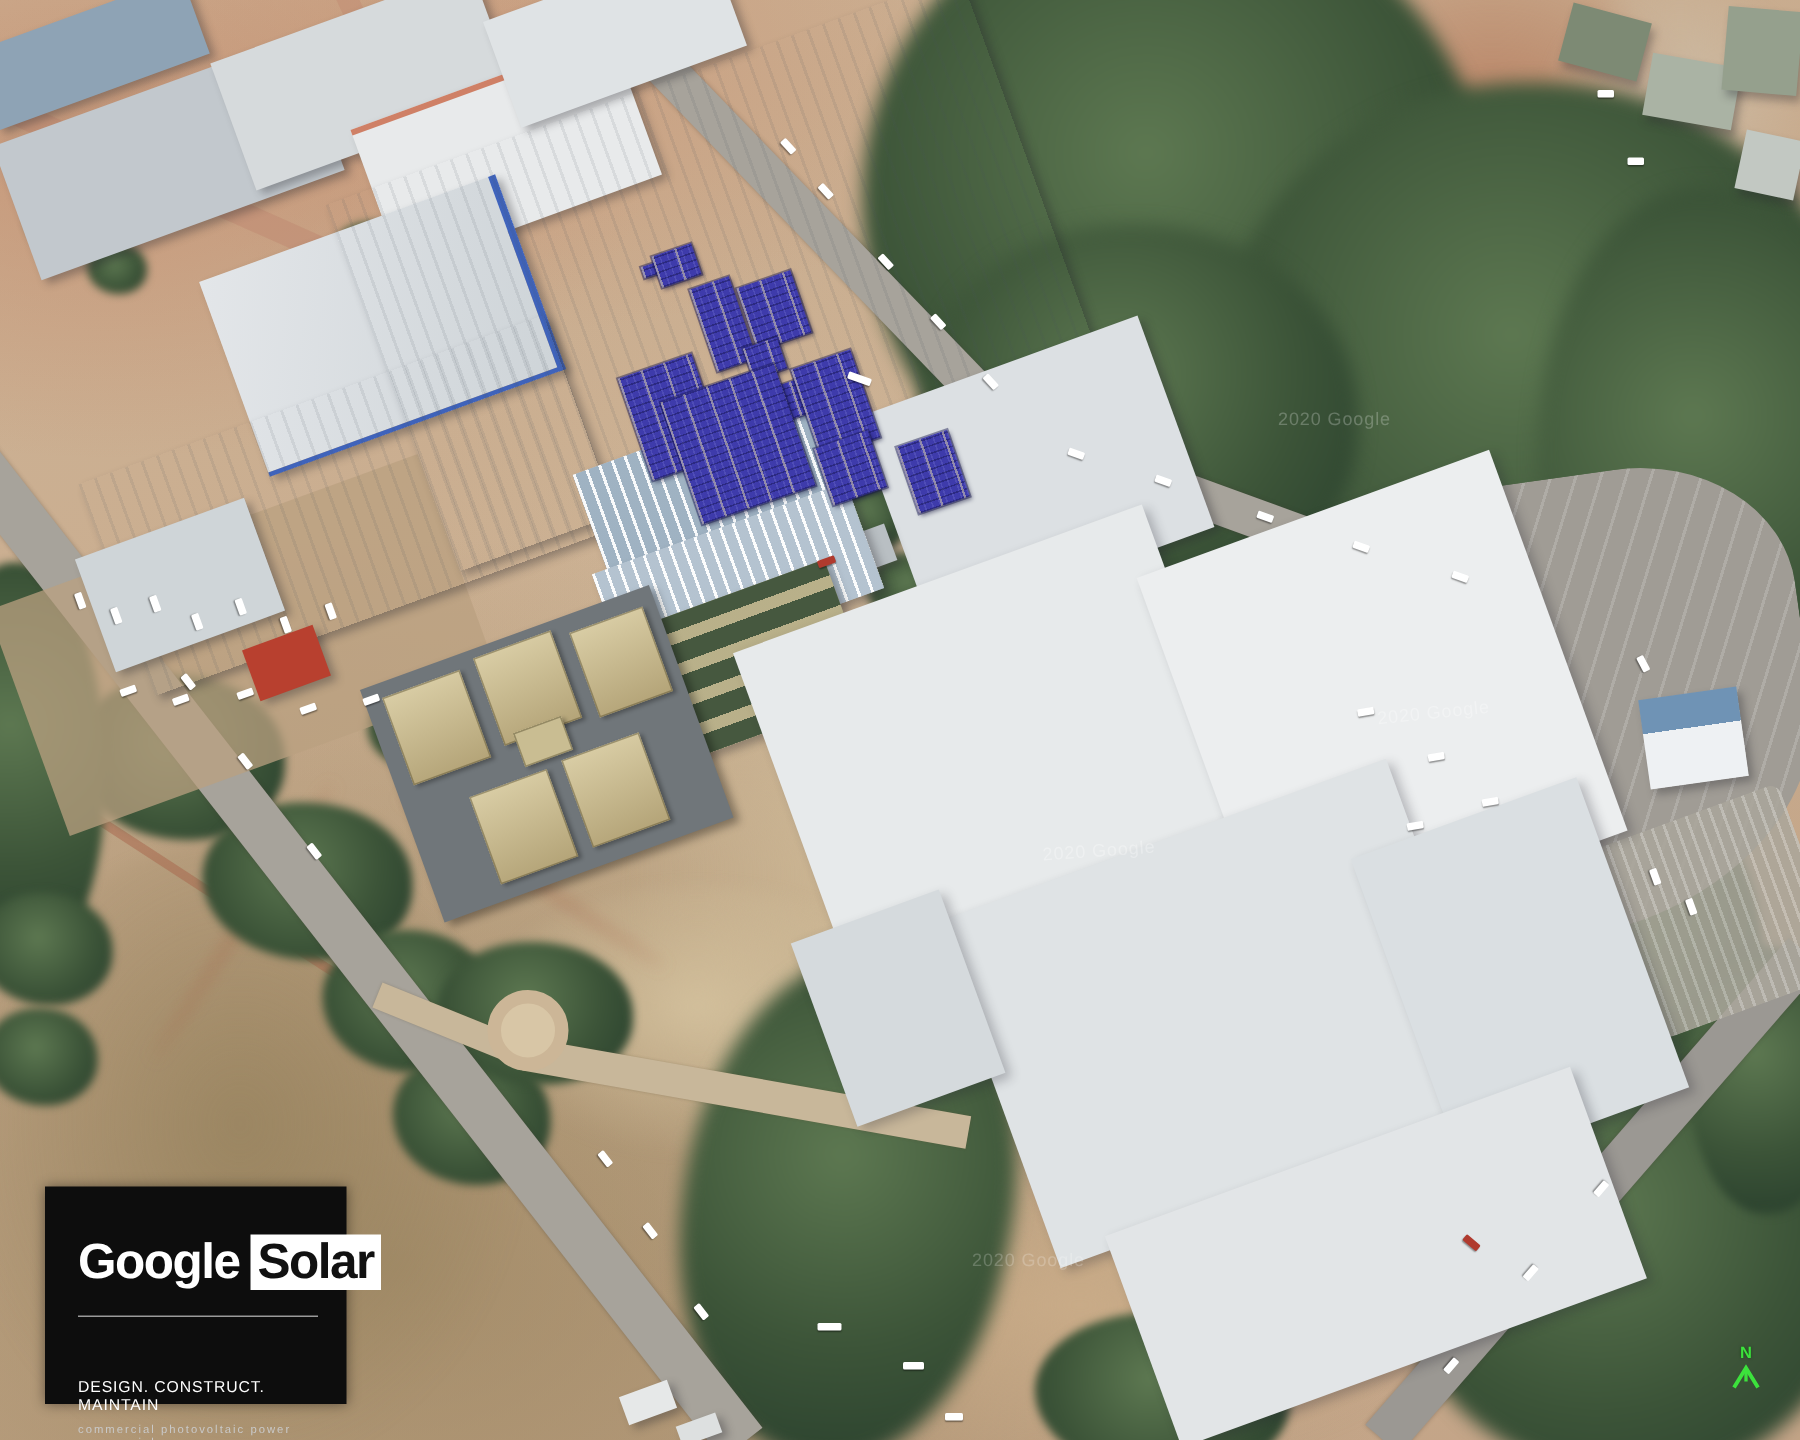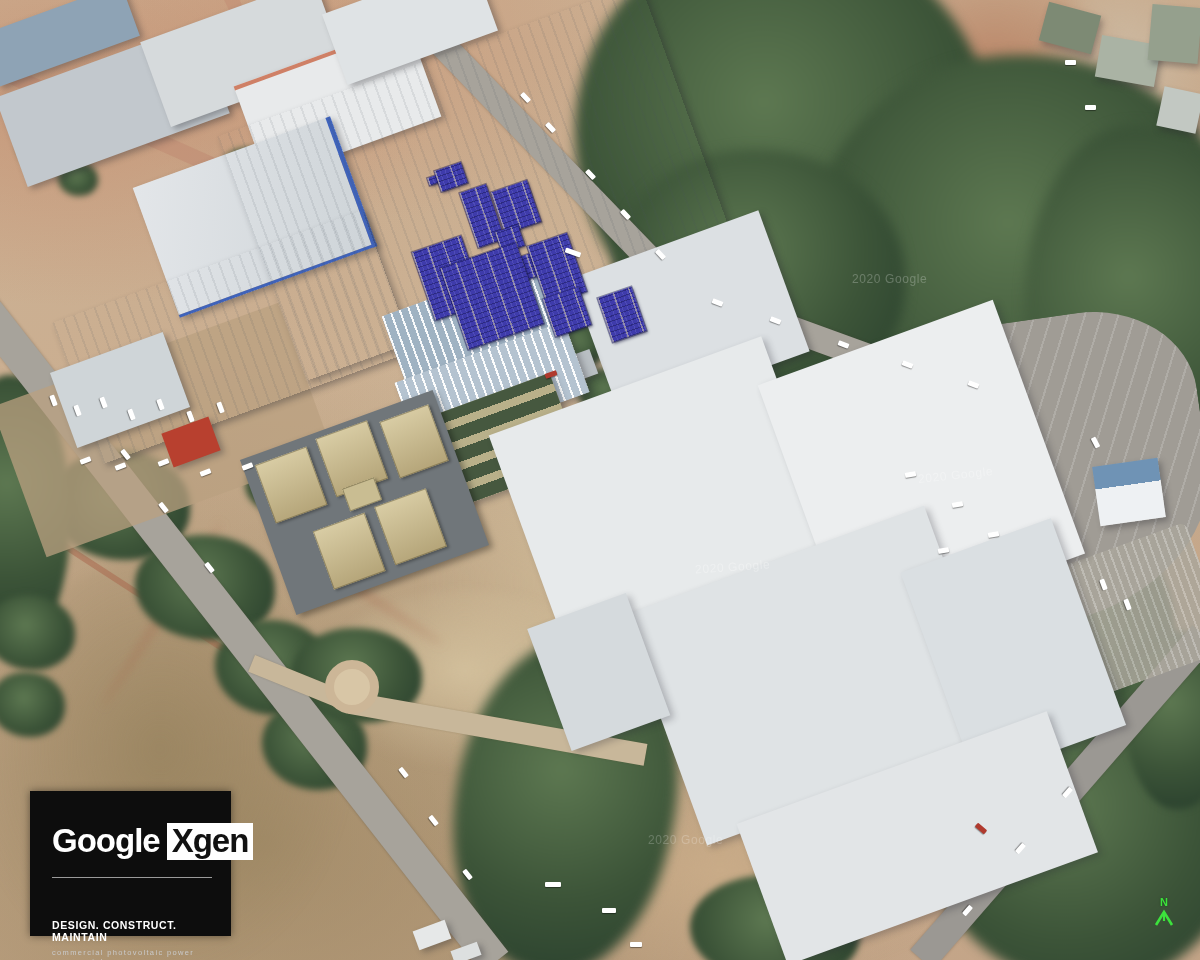--- a/index.html
+++ b/index.html
@@ -32,21 +32,21 @@
   .mw{position:absolute;box-shadow:3px 4px 7px rgba(40,40,50,.28);}
   .wm{position:absolute;color:rgba(255,255,255,.3);font-size:12px;letter-spacing:.6px;white-space:nowrap;}
   
   .logo{position:absolute;left:30px;top:791px;width:201px;height:145px;background:var(--logo-bg,#0d0d0d);
     box-sizing:border-box;padding:28px 0 0 22px;box-shadow:0 0 8px rgba(0,0,0,.45);}
   .logo-brand{display:flex;align-items:center;height:44px;}
   .logo-solar{color:#fff;font-size:33px;font-weight:bold;letter-spacing:-1px;}
   .logo-xgen{background:#fff;color:#111;font-size:33px;font-weight:bold;letter-spacing:-1px;
     padding:1px 5px 3px 5px;margin-left:7px;line-height:1;}
   .logo-divider{width:160px;height:1px;background:#9a9a9a;margin:14px 0 7px 0;}
-  .logo-tagline{color:#fff;font-size:10.5px;font-weight:bold;letter-spacing:.6px;margin-top:41px;}
+  .logo-tagline{color:#fff;font-size:10.5px;font-weight:normal;letter-spacing:.6px;margin-top:41px;}
   .logo-subtitle{color:#c9c9c9;font-size:7.5px;letter-spacing:1.35px;margin-top:5px;}
   .north{position:absolute;left:1150px;top:897px;width:28px;height:34px;text-align:center;}
   .north .nlabel{color:var(--north,#3ce23c);font-size:11px;font-weight:bold;line-height:10px;display:block;
     text-shadow:0 0 2px rgba(0,60,0,.6);}
 </style>
 </head>
 <body>
 
 <div id="canvas">
   <div class="layer">
@@ -214,21 +214,21 @@
     </div>
 
   <span class="wm" style="left:695px;top:560px;transform:rotate(-4deg);">2020 Google</span>
   <span class="wm" style="left:852px;top:272px;opacity:.8;">2020 Google</span>
   <span class="wm" style="left:918px;top:468px;transform:rotate(-6deg);">2020 Google</span>
   <span class="wm" style="left:648px;top:833px;opacity:.7;">2020 Google</span>
 
   <div class="logo">
     <div class="logo-brand">
       <span class="logo-solar">Google</span>
-      <span class="logo-xgen">Xgen</span>
+      <span class="logo-xgen">Solar</span>
     </div>
     <div class="logo-divider"></div>
     <div class="logo-tagline">DESIGN. CONSTRUCT. MAINTAIN</div>
     <div class="logo-subtitle">commercial photovoltaic power commercial</div>
   </div>
 
   <div class="north">
     <span class="nlabel">N</span>
     <svg width="26" height="20" viewBox="0 0 26 20">
       <polyline points="5,18 13,5 21,18" fill="none" stroke="var(--north,#3ce23c)" stroke-width="2.6"></polyline>

